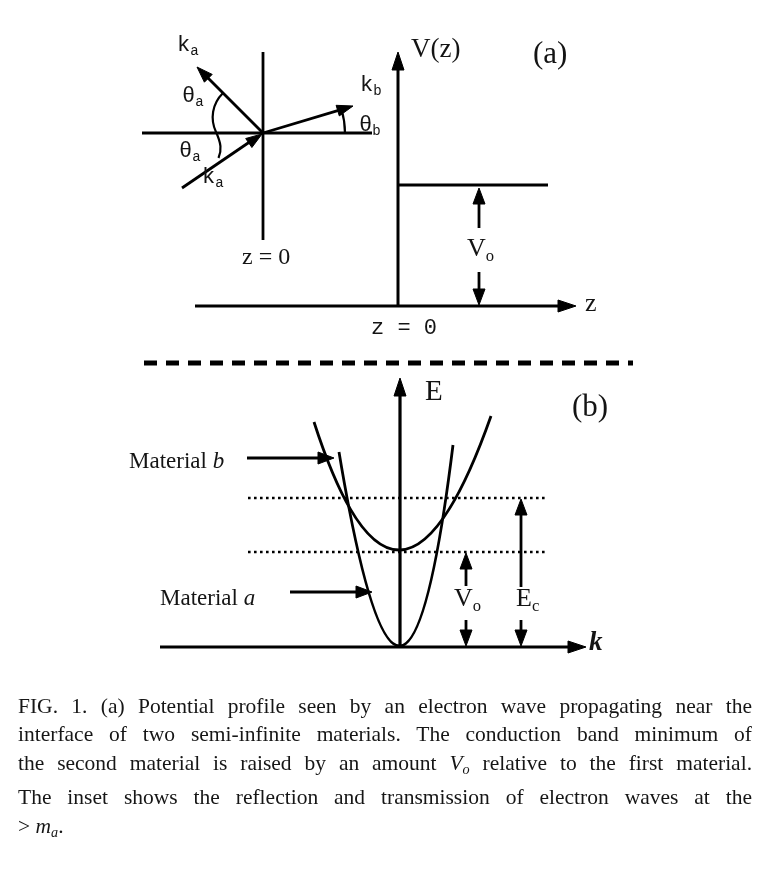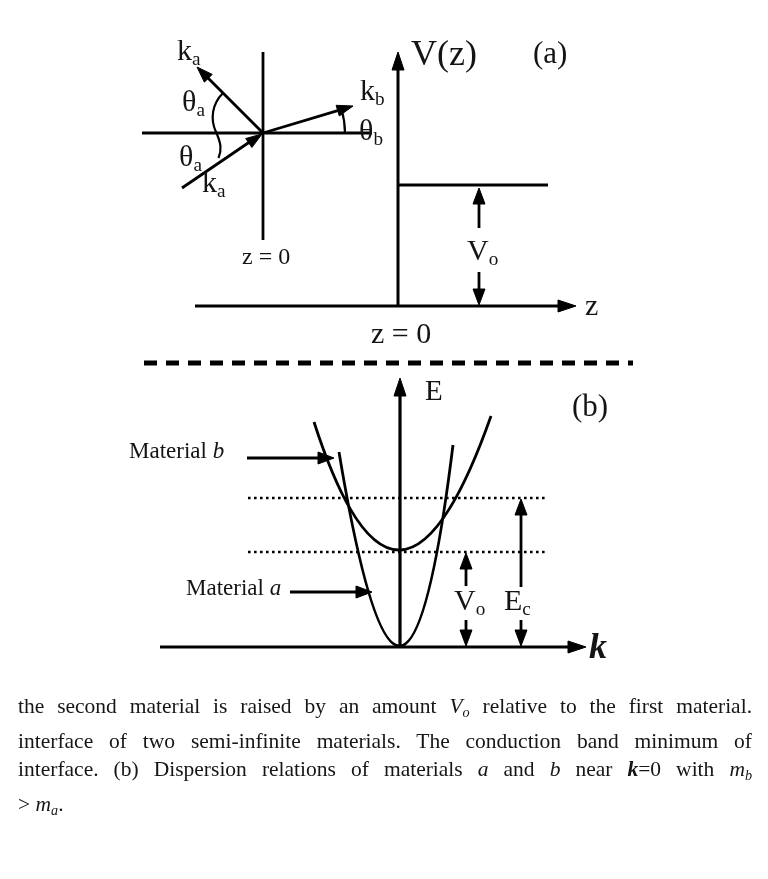--- a/index.html
+++ b/index.html
@@ -2,23 +2,23 @@
 <html><head>
 <meta charset="utf-8">
 <style>
   html,body{margin:0;padding:0;background:#ffffff;}
   #page{position:relative;width:768px;height:879px;background:#ffffff;overflow:hidden;
         font-family:"Liberation Serif","DejaVu Serif",serif;color:#111;}
   #figsvg{position:absolute;left:0;top:0;}
   .flabel{position:absolute;line-height:1;white-space:nowrap;color:#141414;}
   .flabel .sub{font-size:0.64em;vertical-align:-0.28em;}
   .flabel .i{font-style:italic;}
-  .sz24{font-size:24px;} .sz25{font-size:30px;} .sz26{font-size:30px;}
-  .sz28{font-size:36px;} .sz29{font-size:29px;} .sz31{font-size:31px;}
-  .sz23{font-size:23px;}
+  .sz24{font-size:24px;} .sz25{font-size:22px;font-family:Liberation Mono, monospace;} .sz26{font-size:26px;}
+  .sz28{font-size:27px;} .sz29{font-size:29px;} .sz31{font-size:31px;}
+  .sz23{font-size:23px;margin-top:10px;}
   .boldital{font-style:italic;font-weight:bold;}
   #caption{position:absolute;left:18px;top:692px;width:734px;
            font-size:21.5px;line-height:28.4px;color:#161616;}
   .cap-line{text-align:justify;text-align-last:justify;}
   .cap-line.last{text-align-last:left;}
   .cap-line .i{font-style:italic;}
   .cap-line .bi{font-style:italic;font-weight:bold;}
   .cap-line .isub{font-style:italic;font-size:0.66em;vertical-align:-0.3em;}
 </style>
 </head>
@@ -92,23 +92,24 @@
   <div class="flabel sz25" style="left:360px;top:75px"><span>k</span><span class="sub">b</span></div>
   <div class="flabel sz25" style="left:182px;top:86px"><span>θ</span><span class="sub">a</span></div>
   <div class="flabel sz25" style="left:179px;top:141px"><span>θ</span><span class="sub">a</span></div>
   <div class="flabel sz25" style="left:359px;top:115px"><span>θ</span><span class="sub">b</span></div>
   <div class="flabel sz24" style="left:242px;top:244px"><span>z = 0</span></div>
 
   <div class="flabel sz29" style="left:425px;top:376px"><span>E</span></div>
   <div class="flabel sz31" style="left:572px;top:390px"><span>(b)</span></div>
   <div class="flabel sz28 boldital" style="left:589px;top:628px"><span>k</span></div>
   <div class="flabel sz23" style="left:129px;top:439px"><span>Material </span><span class="i">b</span></div>
-  <div class="flabel sz23" style="left:186px;top:576px"><span>Material </span><span class="i">a</span></div>
+  <div class="flabel sz23" style="left:160px;top:576px"><span>Material </span><span class="i">a</span></div>
   <div class="flabel sz26" style="left:454px;top:585px"><span>V</span><span class="sub">o</span></div>
-  <div class="flabel sz26" style="left:504px;top:585px"><span>E</span><span class="sub">c</span></div>
+  <div class="flabel sz26" style="left:516px;top:585px"><span>E</span><span class="sub">c</span></div>
 
   <div id="caption">
+      <div class="cap-line"><span>FIG. 1. (a) Potential profile seen by an electron wave propagating near the</span></div>
+      <div class="cap-line"><span>interface of two semi-infinite materials. The conduction band minimum of</span></div>
       <div class="cap-line"><span>the second material is raised by an amount </span><span class="i">V</span><span class="isub">o</span><span> relative to the first material.</span></div>
-      <div class="cap-line"><span>interface of two semi-infinite materials. The conduction band minimum of</span></div>
-      <div class="cap-line"><span>interface. (b) Dispersion relations of materials </span><span class="i">a</span><span> and </span><span class="i">b</span><span> near </span><span class="bi">k</span><span>=0 with </span><span class="i">m</span><span class="isub">b</span></div>
+      <div class="cap-line"><span>The inset shows the reflection and transmission of electron waves at the</span></div>
       <div class="cap-line last"><span>&gt; </span><span class="i">m</span><span class="isub">a</span><span>.</span></div>
     </div>
 </div>
 
 </body></html>

